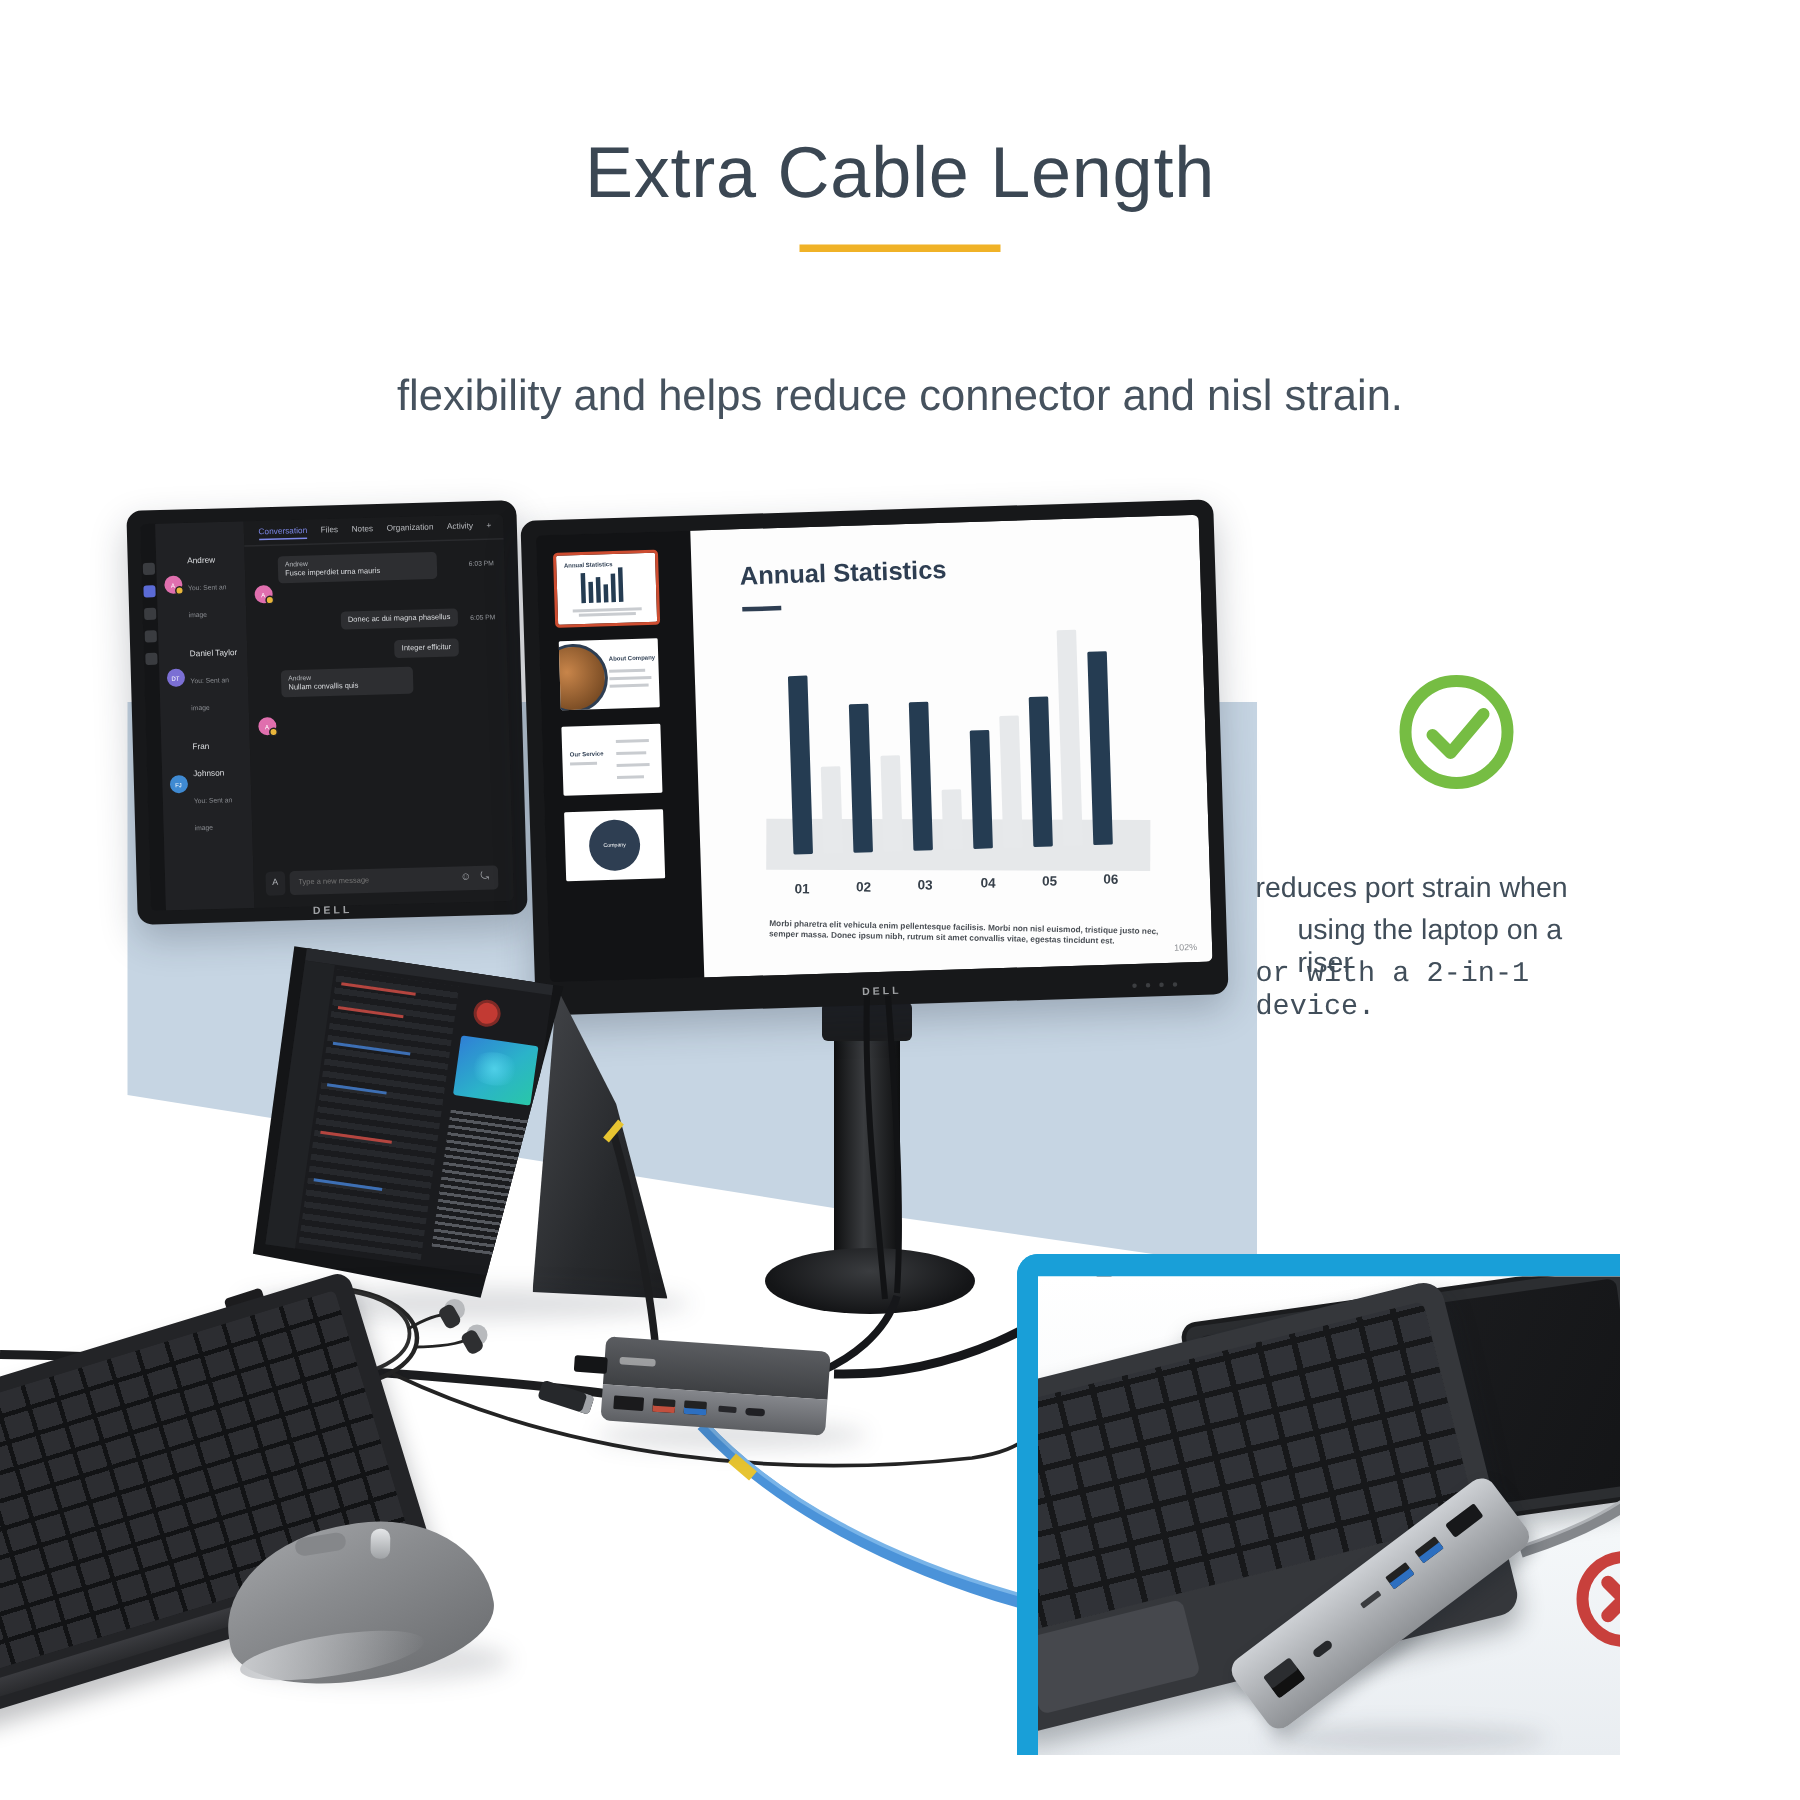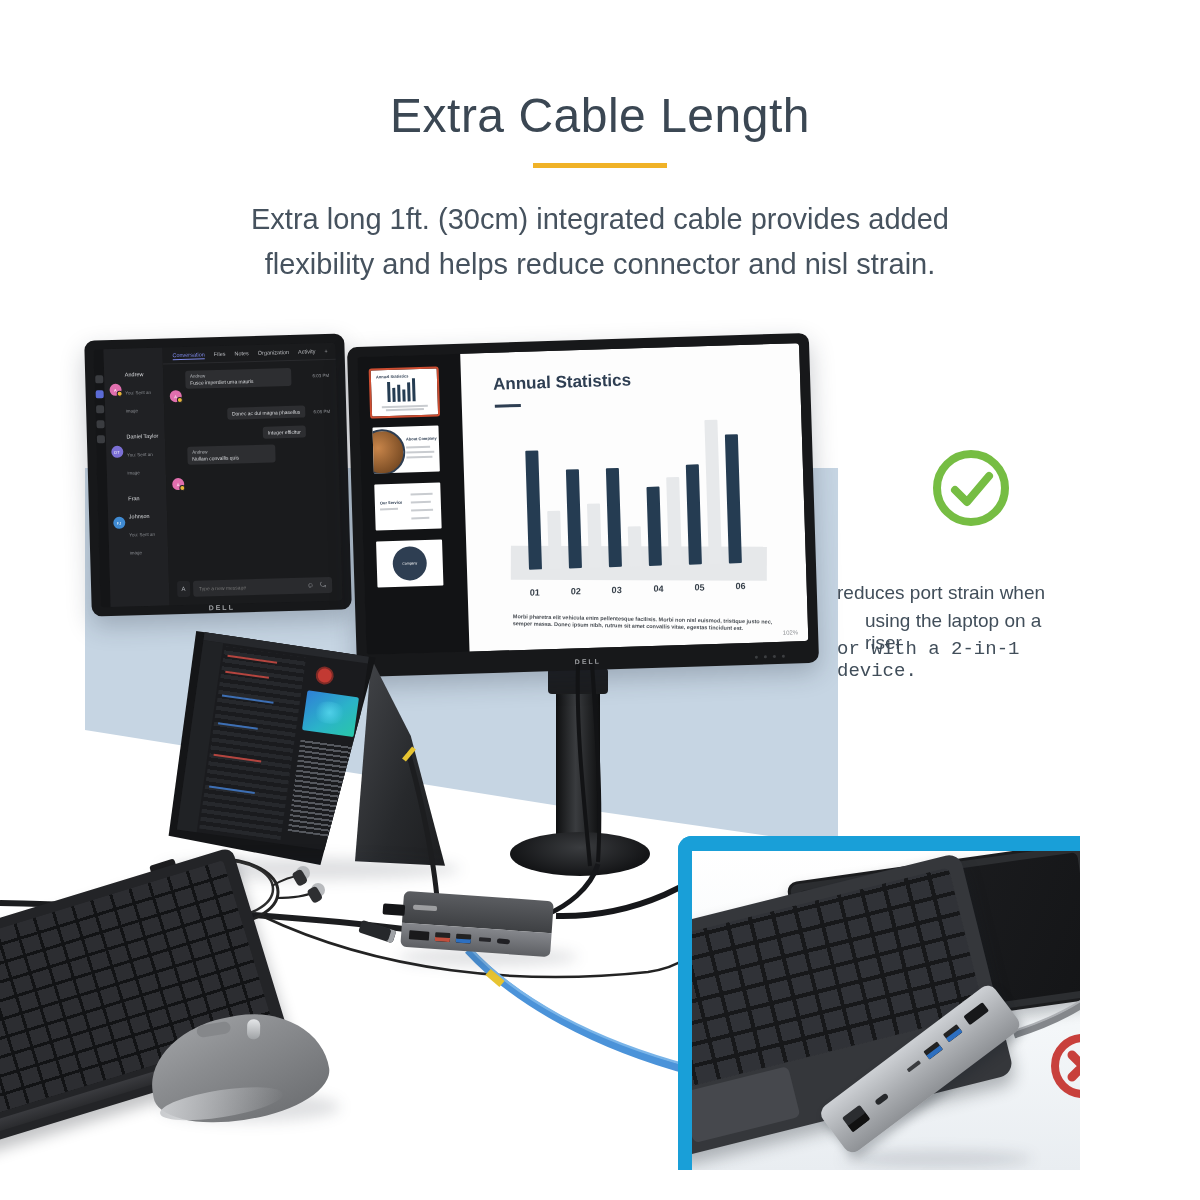--- a/index.html
+++ b/index.html
@@ -77,21 +77,20 @@
   .shadow{background:rgba(30,38,48,.14);border-radius:50%;filter:blur(7px);}
   svg{display:block;}
 </style>
 </head>
 <body>
 
 <div class="page">
 
   <div class="abs title">Extra Cable Length</div>
   <div class="abs rule"></div>
-  <div class="abs sub" style="top:203px;">Extra long 1ft. (30cm) integrated cable provides added</div>
   <div class="abs sub" style="top:248px;">flexibility and helps reduce connector and nisl strain.</div>
 
   <svg class="abs wall" width="1200" height="1200">
     <polygon points="85,468 838,468 838,846 560,806 85,730" fill="#c6d5e3"></polygon>
     <polygon points="85,700 838,820 838,846 560,806 85,730" fill="#bccd dd" opacity="0"></polygon>
   </svg>
 
   <div class="abs" style="left:556px;top:640px;width:44px;height:210px;z-index:1;border-radius:8px;
        background:linear-gradient(90deg,#0e0f10,#3a3c3f 45%,#0e0f10);"></div>
   <div class="abs" style="left:510px;top:832px;width:140px;height:44px;z-index:1;border-radius:50%;

